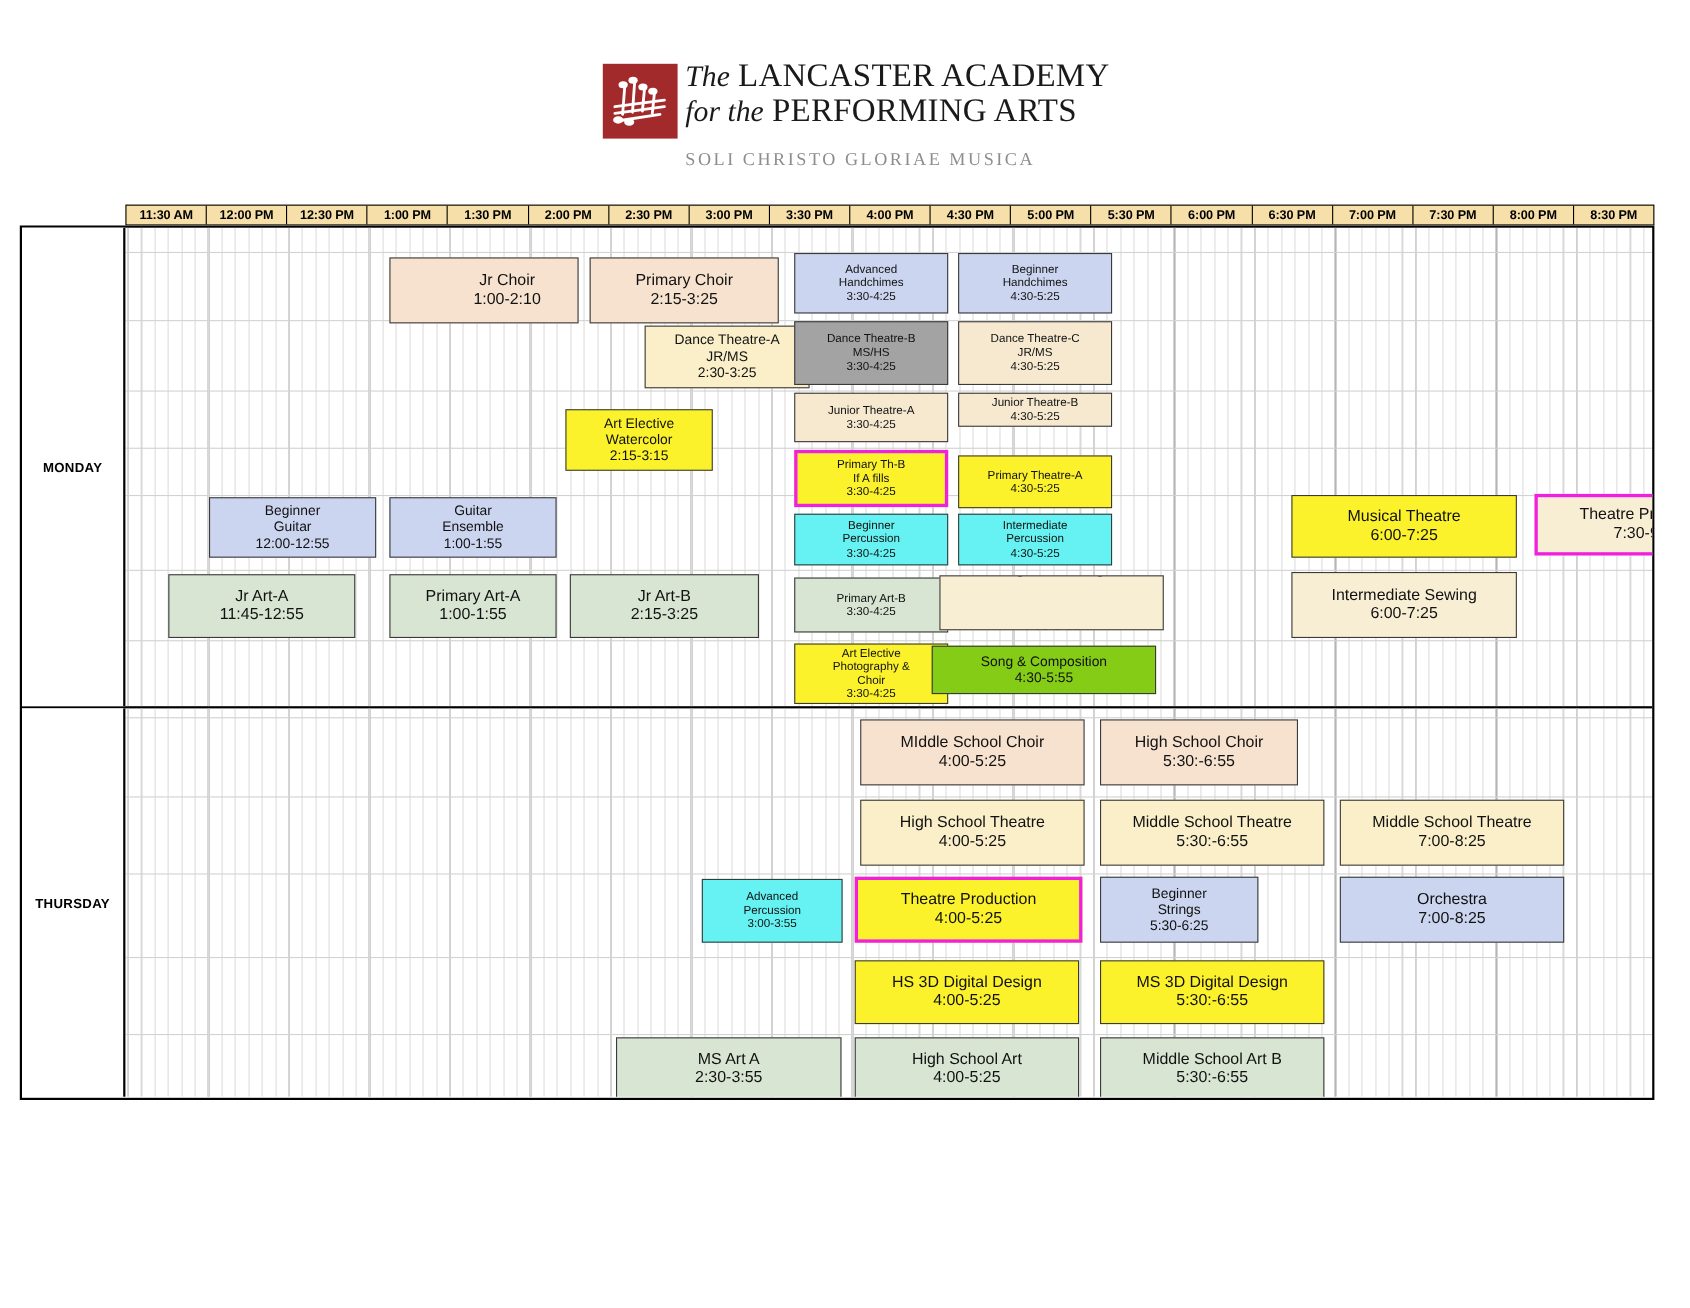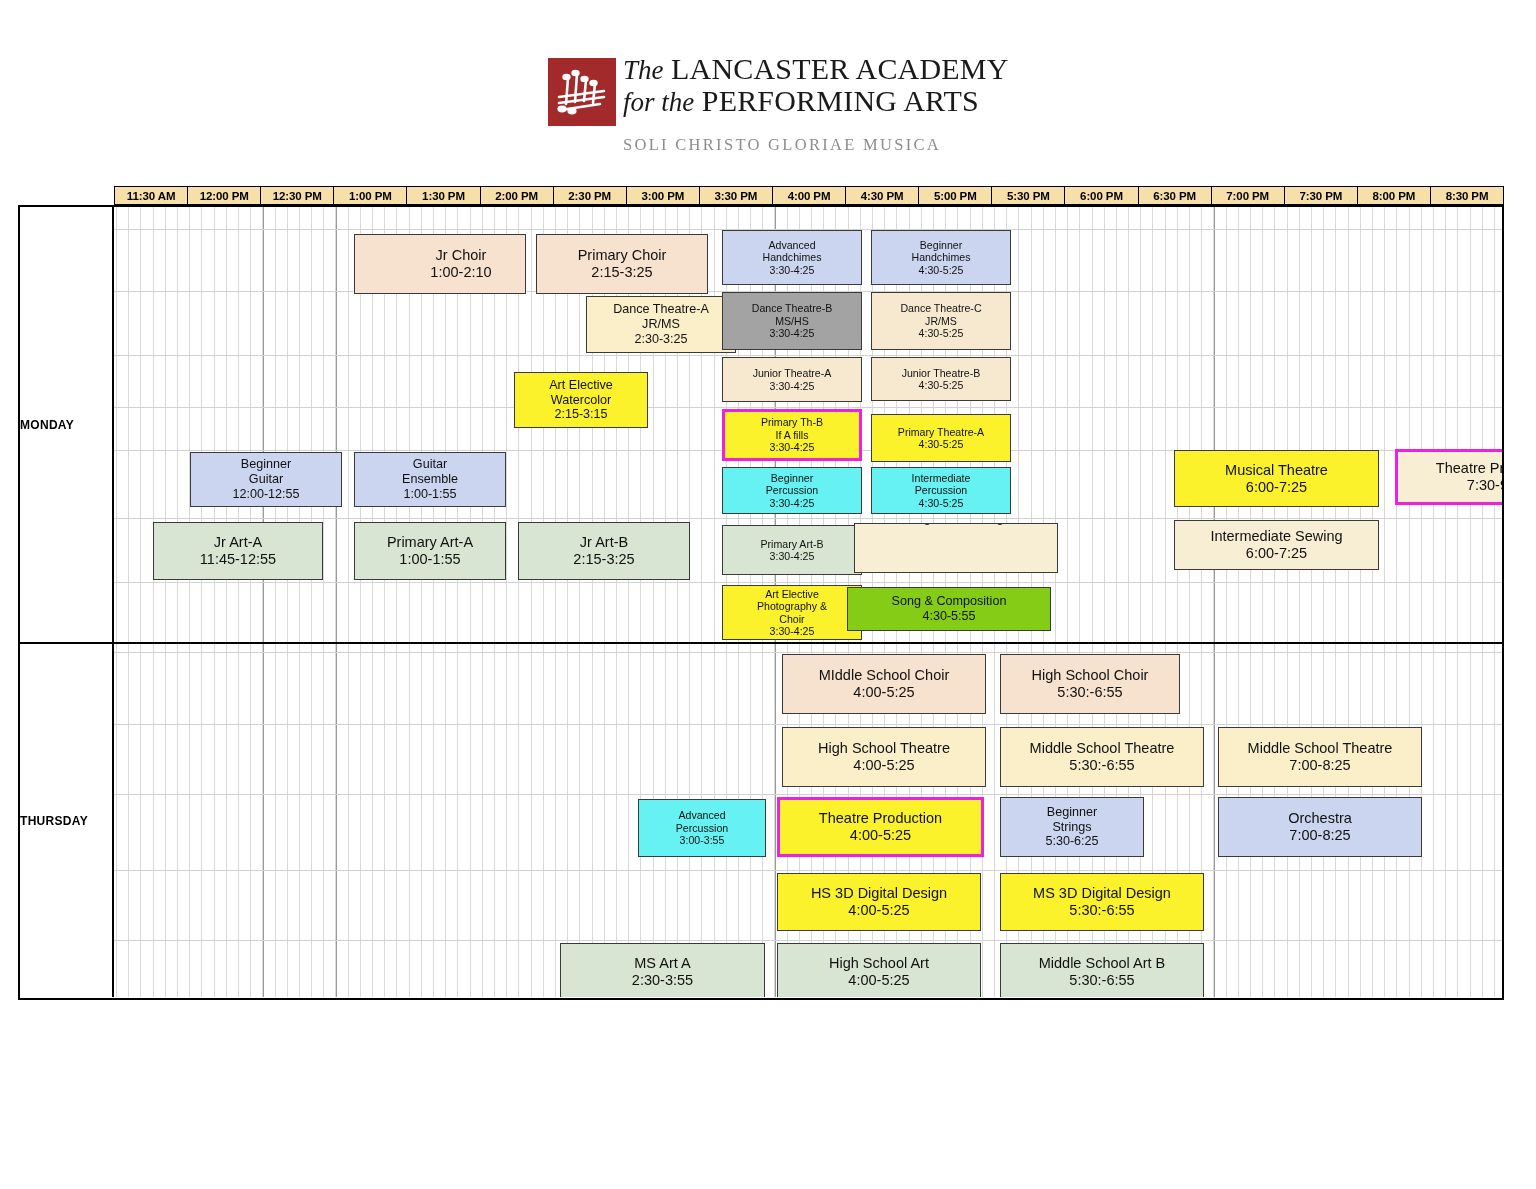--- a/index.html
+++ b/index.html
@@ -99,21 +99,21 @@
   #row-monday { top: 0; height: 437px; border-bottom: 2.4px solid #000; }
   #row-thursday { top: 437px; height: 353px; }
 
   .day-label-cell {
     position: absolute;
     left: 0; top: 0;
     width: 94px; height: 100%;
     border-right: 2.4px solid #000;
     display: flex;
     align-items: center;
-    justify-content: flex-start;
+    justify-content: center;
     background: #fff;
     z-index: 4;
   }
   .day-label-cell span {
     font-size: 12px;
     font-weight: bold;
     letter-spacing: 0.3px;
     color: #000;
   }
 
@@ -274,21 +274,21 @@
             </div>
             <div class="ev sz-md" style="left: 400px; top: 165px; width: 134px; height: 56px; background: rgb(251, 242, 44);">
               <span class="ttl">Art Elective</span>
               <span class="ttl">Watercolor</span>
               <span class="tm">2:15-3:15</span>
             </div>
             <div class="ev sz-sm" style="left: 608px; top: 150px; width: 140px; height: 45px; background: rgb(246, 233, 208);">
               <span class="ttl">Junior Theatre-A</span>
               <span class="tm">3:30-4:25</span>
             </div>
-            <div class="ev sz-sm" style="left: 757px; top: 150px; width: 140px; height: 44px; background: rgb(246, 233, 208);">
+            <div class="ev sz-sm" style="left: 757px; top: 150px; width: 140px; height: 31px; background: rgb(246, 233, 208);">
               <span class="ttl">Junior Theatre-B</span>
               <span class="tm">4:30-5:25</span>
             </div>
             <div class="ev sz-sm hl" style="left: 608px; top: 202px; width: 140px; height: 52px; background: rgb(251, 242, 44);">
               <span class="ttl">Primary Th-B</span>
               <span class="ttl">If A fills</span>
               <span class="tm">3:30-4:25</span>
             </div>
             <div class="ev sz-sm" style="left: 757px; top: 207px; width: 140px; height: 48px; background: rgb(251, 242, 44);">
               <span class="ttl">Primary Theatre-A</span>
@@ -335,21 +335,21 @@
               <span class="tm">2:15-3:25</span>
             </div>
             <div class="ev sz-sm" style="left: 608px; top: 318px; width: 140px; height: 50px; background: rgb(216, 229, 210);">
               <span class="ttl">Primary Art-B</span>
               <span class="tm">3:30-4:25</span>
             </div>
             <div class="ev sz-md" style="left: 740px; top: 316px; width: 204px; height: 50px; background: rgb(248, 238, 212); gap: 44px;">
               <span class="ttl">Beginner Sewing</span>
               <span class="tm">4:30-5:55</span>
             </div>
-            <div class="ev sz-lg" style="left: 1060px; top: 313px; width: 205px; height: 50px; background: rgb(248, 238, 212);">
+            <div class="ev sz-lg" style="left: 1060px; top: 313px; width: 205px; height: 60px; background: rgb(248, 238, 212);">
               <span class="ttl">Intermediate Sewing</span>
               <span class="tm">6:00-7:25</span>
             </div>
             <div class="ev sz-sm" style="left: 608px; top: 378px; width: 140px; height: 55px; background: rgb(251, 242, 44);">
               <span class="ttl">Art Elective</span>
               <span class="ttl">Photography &amp;</span>
               <span class="ttl">Choir</span>
               <span class="tm">3:30-4:25</span>
             </div>
             <div class="ev sz-md" style="left: 733px; top: 380px; width: 204px; height: 44px; background: #84cc16;">

